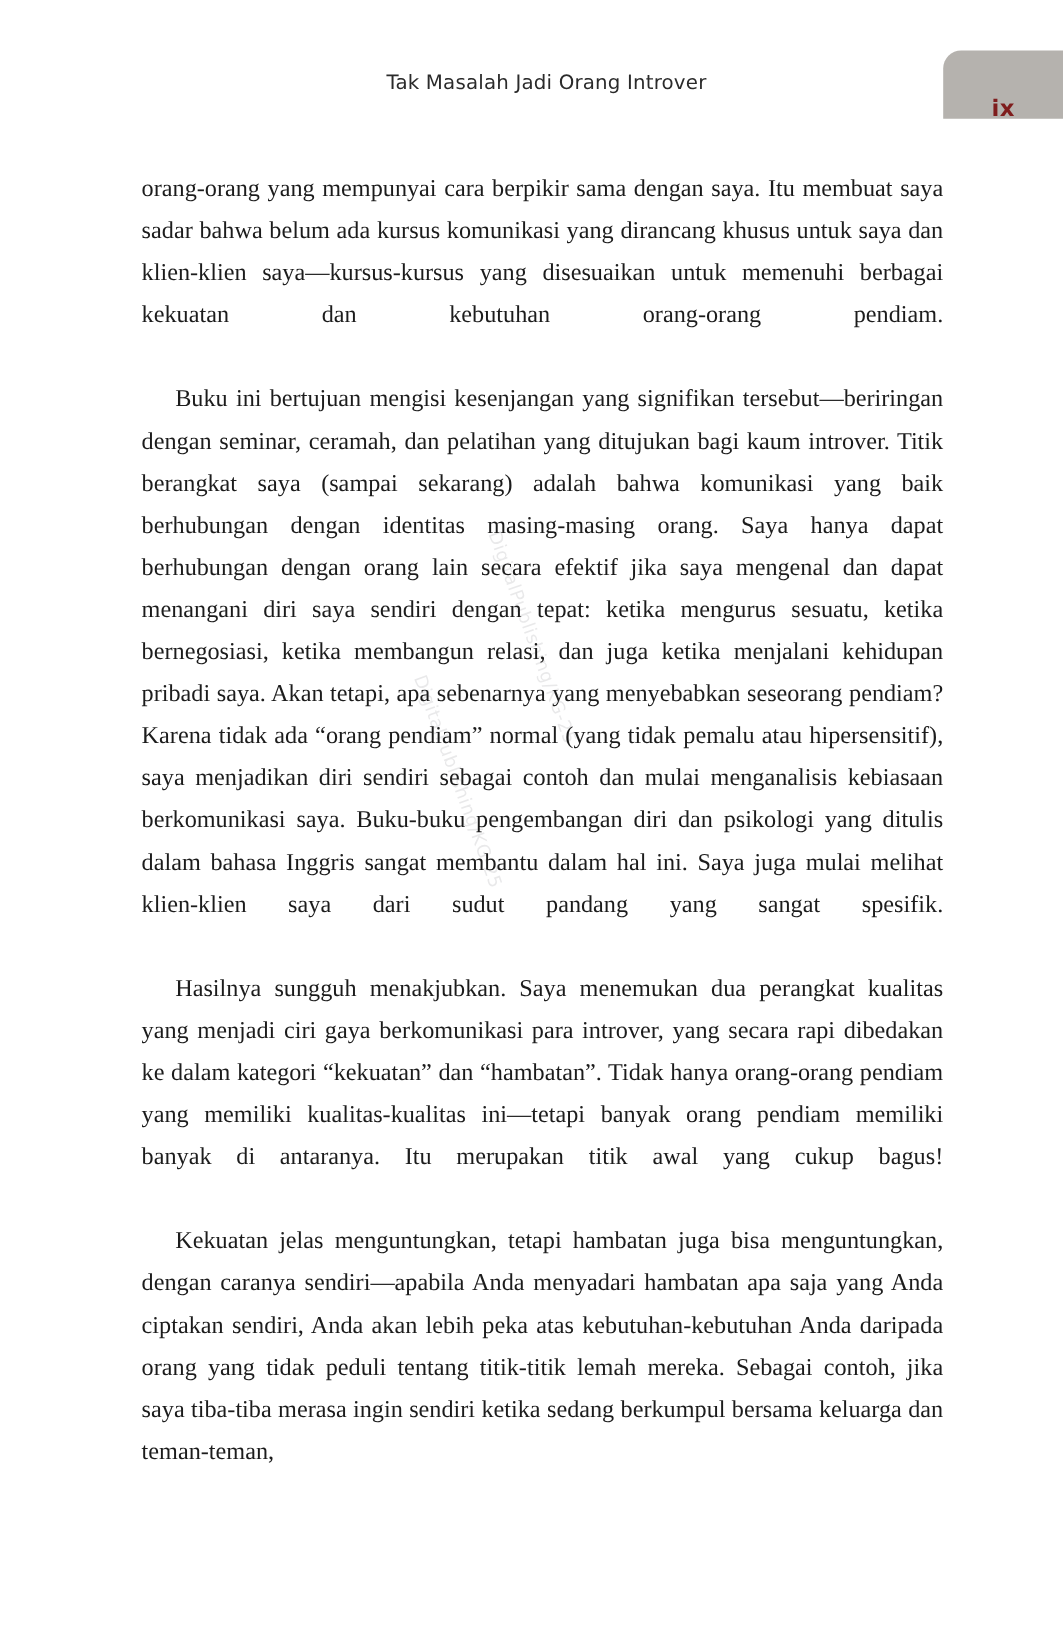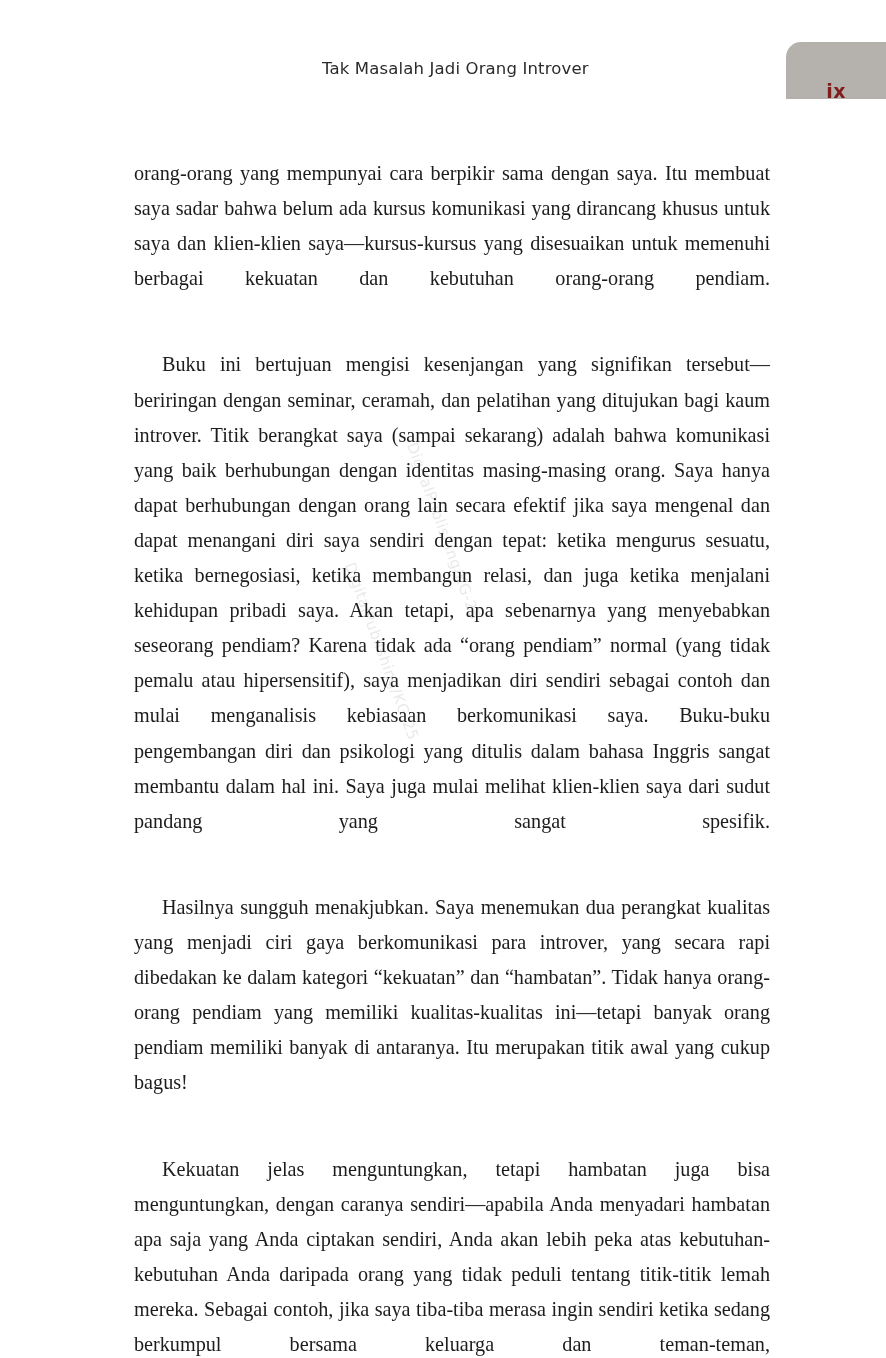--- a/index.html
+++ b/index.html
@@ -98,21 +98,21 @@
 
   
   #text-column {
     position: absolute;
     left: 118px;
     top: 140px;
     width: 668px;
     z-index: 2;
   }
   .para {
-    margin: 16px;
+    margin: 0;
     font-size: 20.2px;
     line-height: 35.1px;
     text-align: justify;
     text-justify: inter-word;
     color: #1c1c1c;
     word-spacing: 0.2px;
     hyphens: none;
   }
   .para.indent {
     text-indent: 28px;

